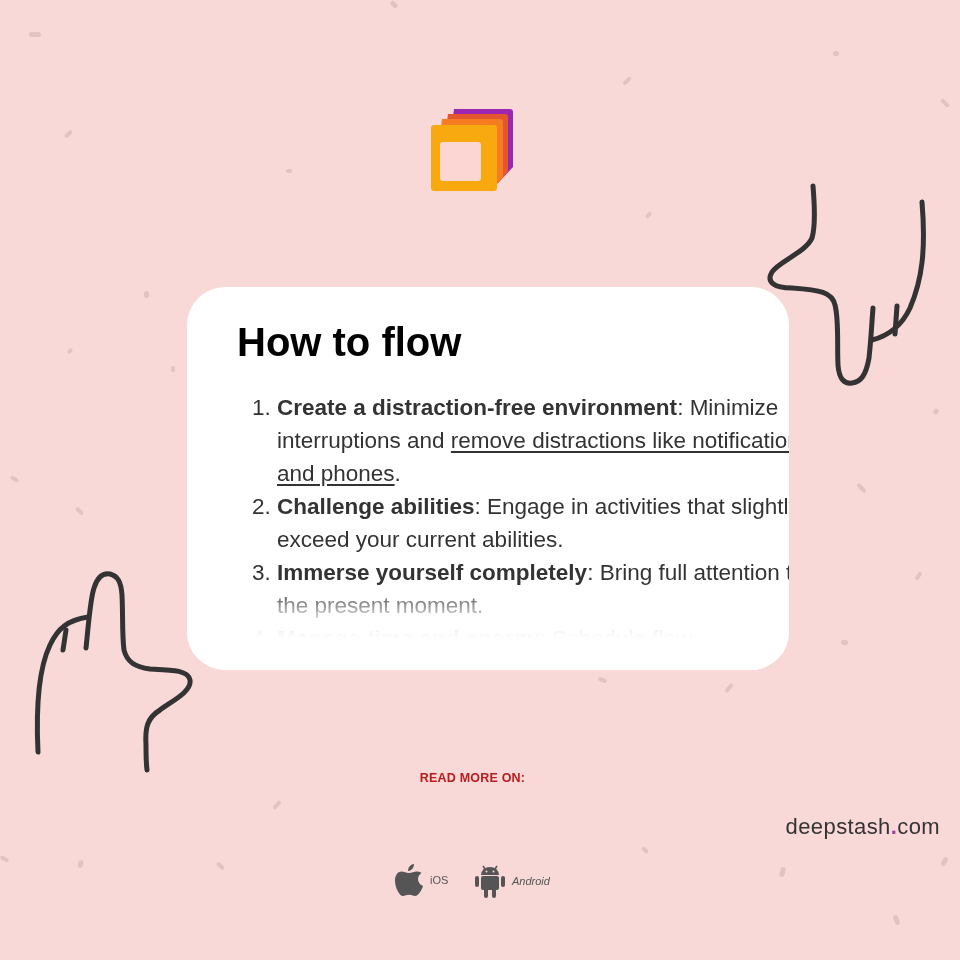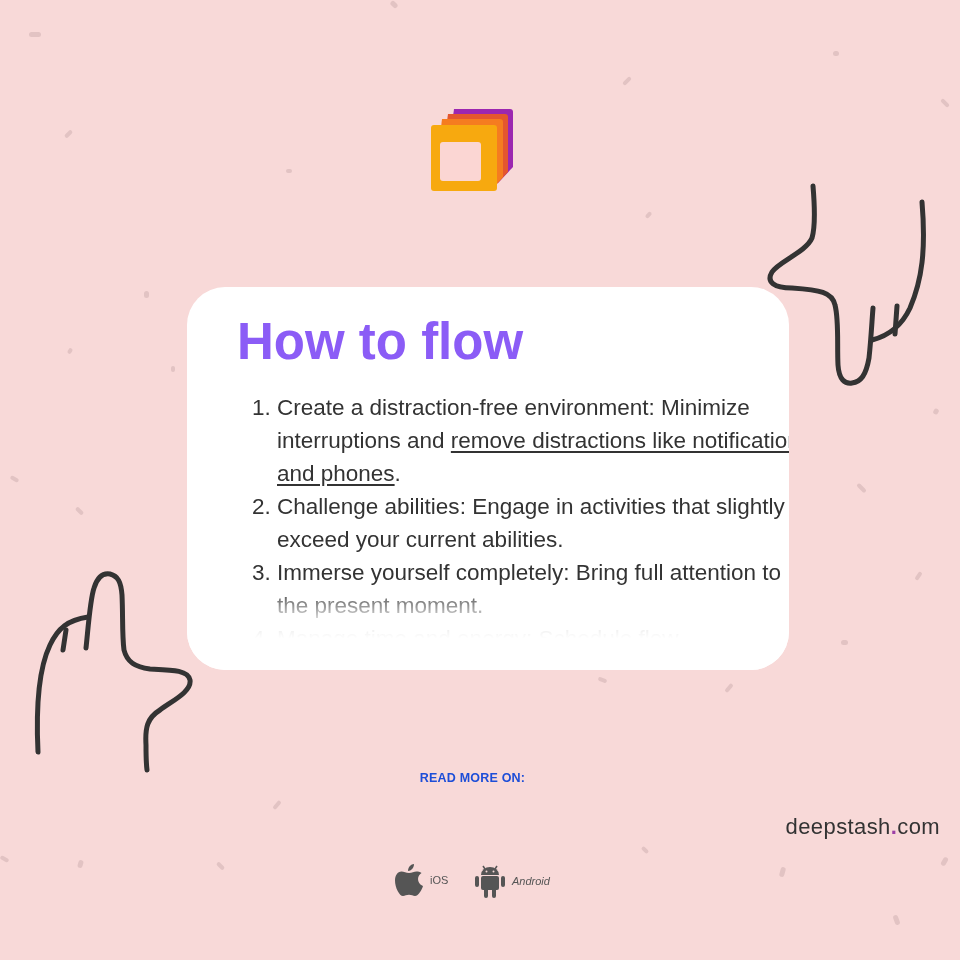--- a/index.html
+++ b/index.html
@@ -9,37 +9,37 @@
     font-family: "Liberation Sans", sans-serif;
   }
   .speck { position: absolute; background: #e2c3c3; border-radius: 3px; }
   .logo { position: absolute; left: 430px; top: 109px; width: 84px; height: 82px; }
   .card {
     position: absolute; left: 187px; top: 287px; width: 602px; height: 383px;
     background: #ffffff; border-radius: 38px; overflow: hidden;
   }
   .card h1 {
     position: absolute; left: 50px; top: 32px; margin: 0;
-    font-size: 51px; font-weight: bold; color: #8b5cf6; line-height: 46px;
+    font-size: 40px; font-weight: bold; color: #000000; line-height: 46px;
   }
   .card ol {
     position: absolute; left: 50px; top: 104px; width: 540px; margin: 0; padding: 0 0 0 40px;
     font-size: 22.5px; line-height: 33px; color: #333333;
   }
   .card ol li { padding-left: 0; }
-  .card ol li b { font-weight: normal; }
+  .card ol li b { font-weight: bold; }
   .card ol li u { text-decoration: underline; text-underline-offset: 3px; }
   .fade {
     position: absolute; left: 0; right: 0; top: 300px; height: 83px;
     background: linear-gradient(to bottom, rgba(255,255,255,0) 0%, rgba(255,255,255,0.85) 40%, #ffffff 62%);
   }
   .hand { position: absolute; }
   .footer-read {
     position: absolute; left: 0; width: 945px; top: 771px; text-align: center;
-    font-size: 12.5px; font-weight: bold; color: #1d4ed8; letter-spacing: 0.2px;
+    font-size: 12.5px; font-weight: bold; color: #b91c1c; letter-spacing: 0.2px;
   }
   .footer-site {
     position: absolute; left: 0; width: 940px; top: 814px; text-align: right;
     font-size: 22px; color: #333333; letter-spacing: 0.4px;
   }
   .footer-site .dot { color: #9c3fa6; font-weight: bold; }
   .stores { position: absolute; top: 862px; left: 394px; height: 38px; }
   .store { position: absolute; display: flex; align-items: center; gap: 6px; font-size: 11px; color: #555; }
 </style>
 </head>

